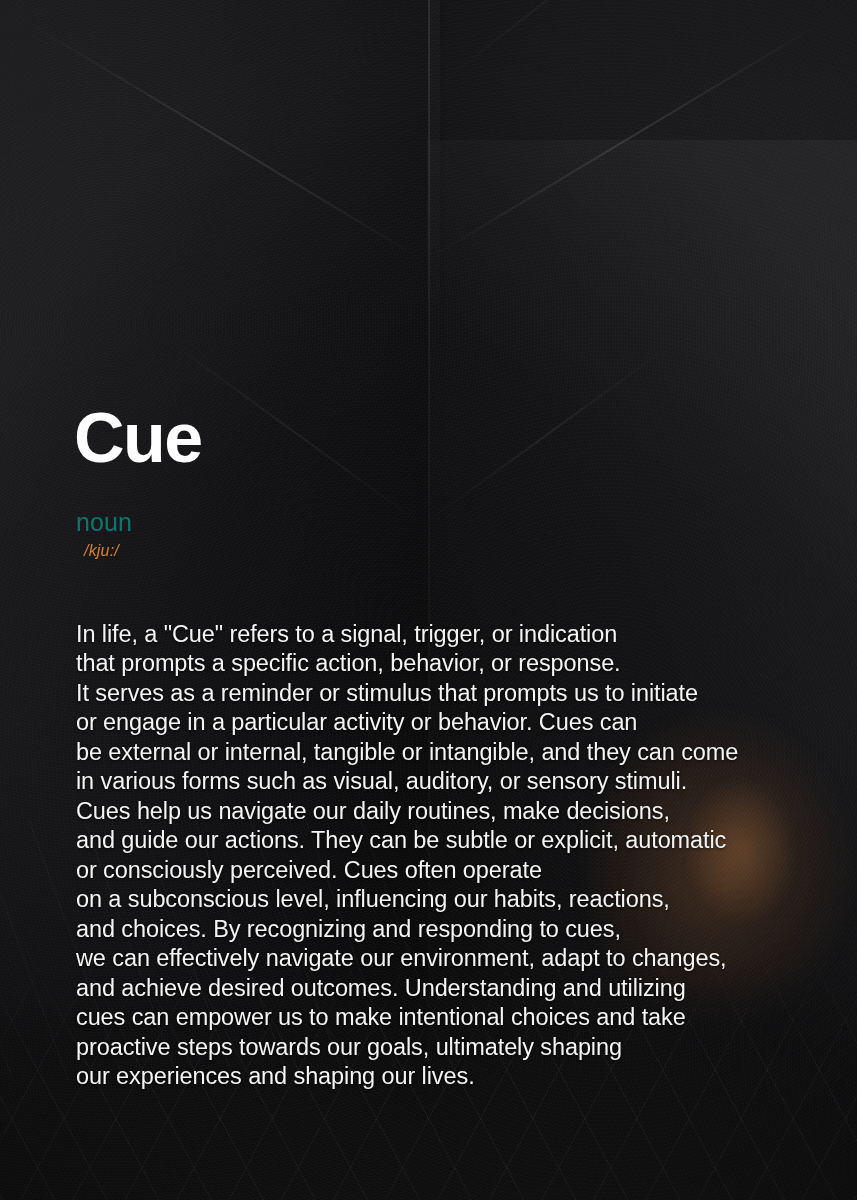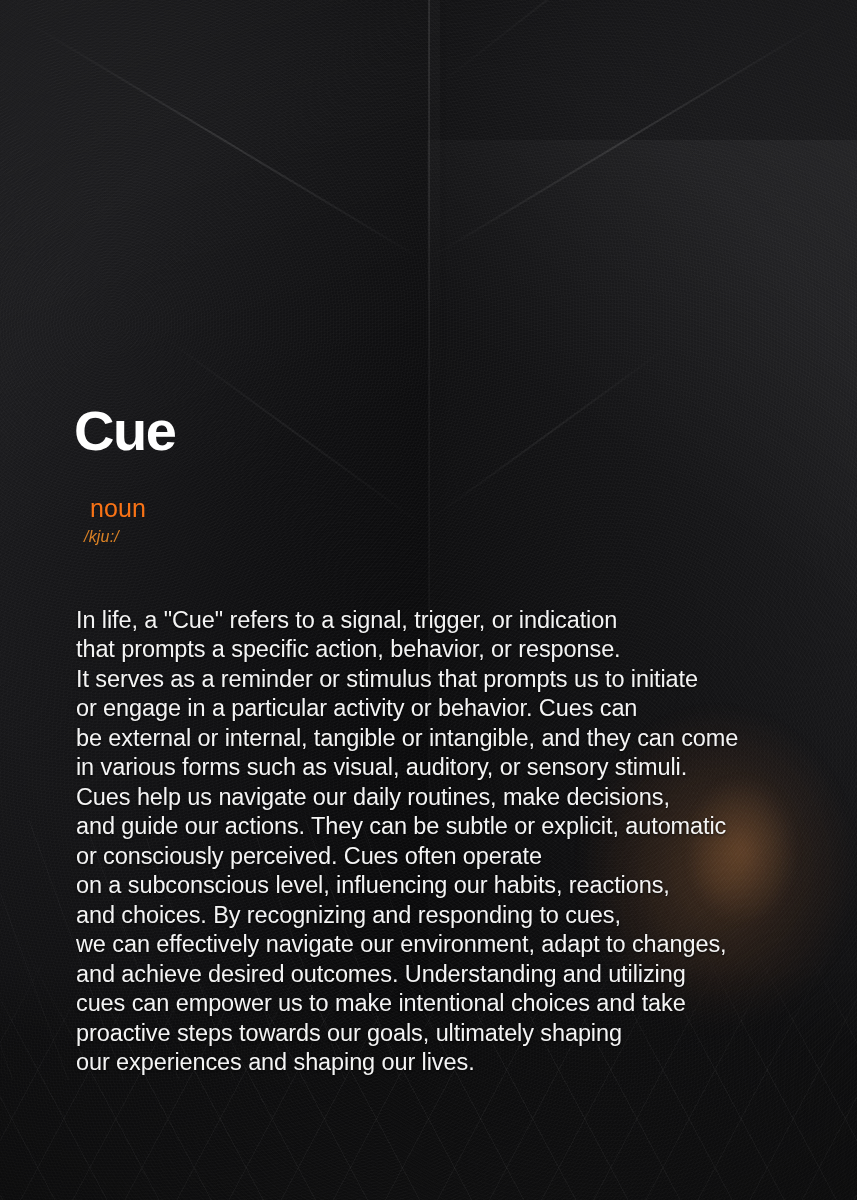--- a/index.html
+++ b/index.html
@@ -142,31 +142,31 @@
   
   .content {
     position: absolute;
     left: 74px;
     top: 404px;
     width: 730px;
     z-index: 5;
   }
   .word {
     color: #fff;
-    font-size: 56px;
+    font-size: 70px;
     line-height: 0.98;
     font-weight: 700;
     letter-spacing: -1.5px;
     margin: 0;
   }
   .pos {
-    color: #f97316;
+    color: #0f766e;
     font-size: 25px;
     font-weight: 400;
-    margin: 35px 0 0 16px;
+    margin: 35px 0 0 2px;
     letter-spacing: 0.1px;
   }
   .phonetic {
     color: #d98125;
     font-size: 16px;
     font-style: italic;
     margin: 5px 0 0 10px;
     letter-spacing: 0.2px;
   }
   .definition {

